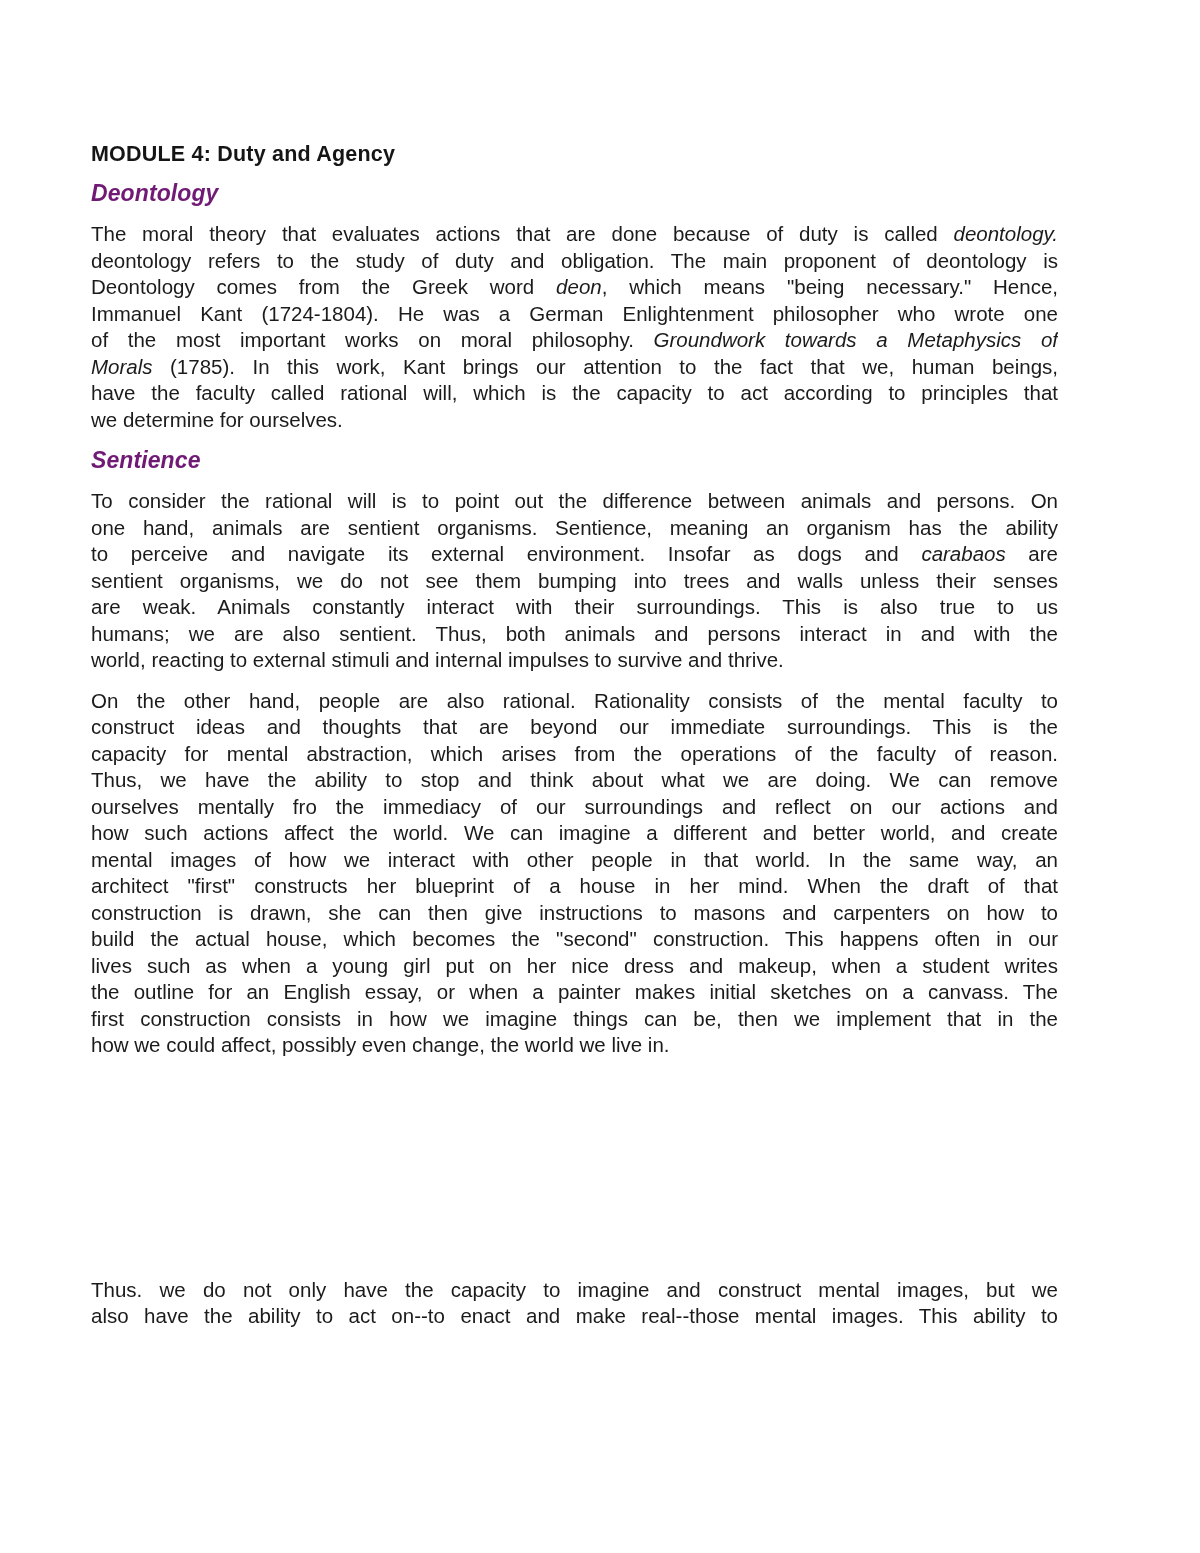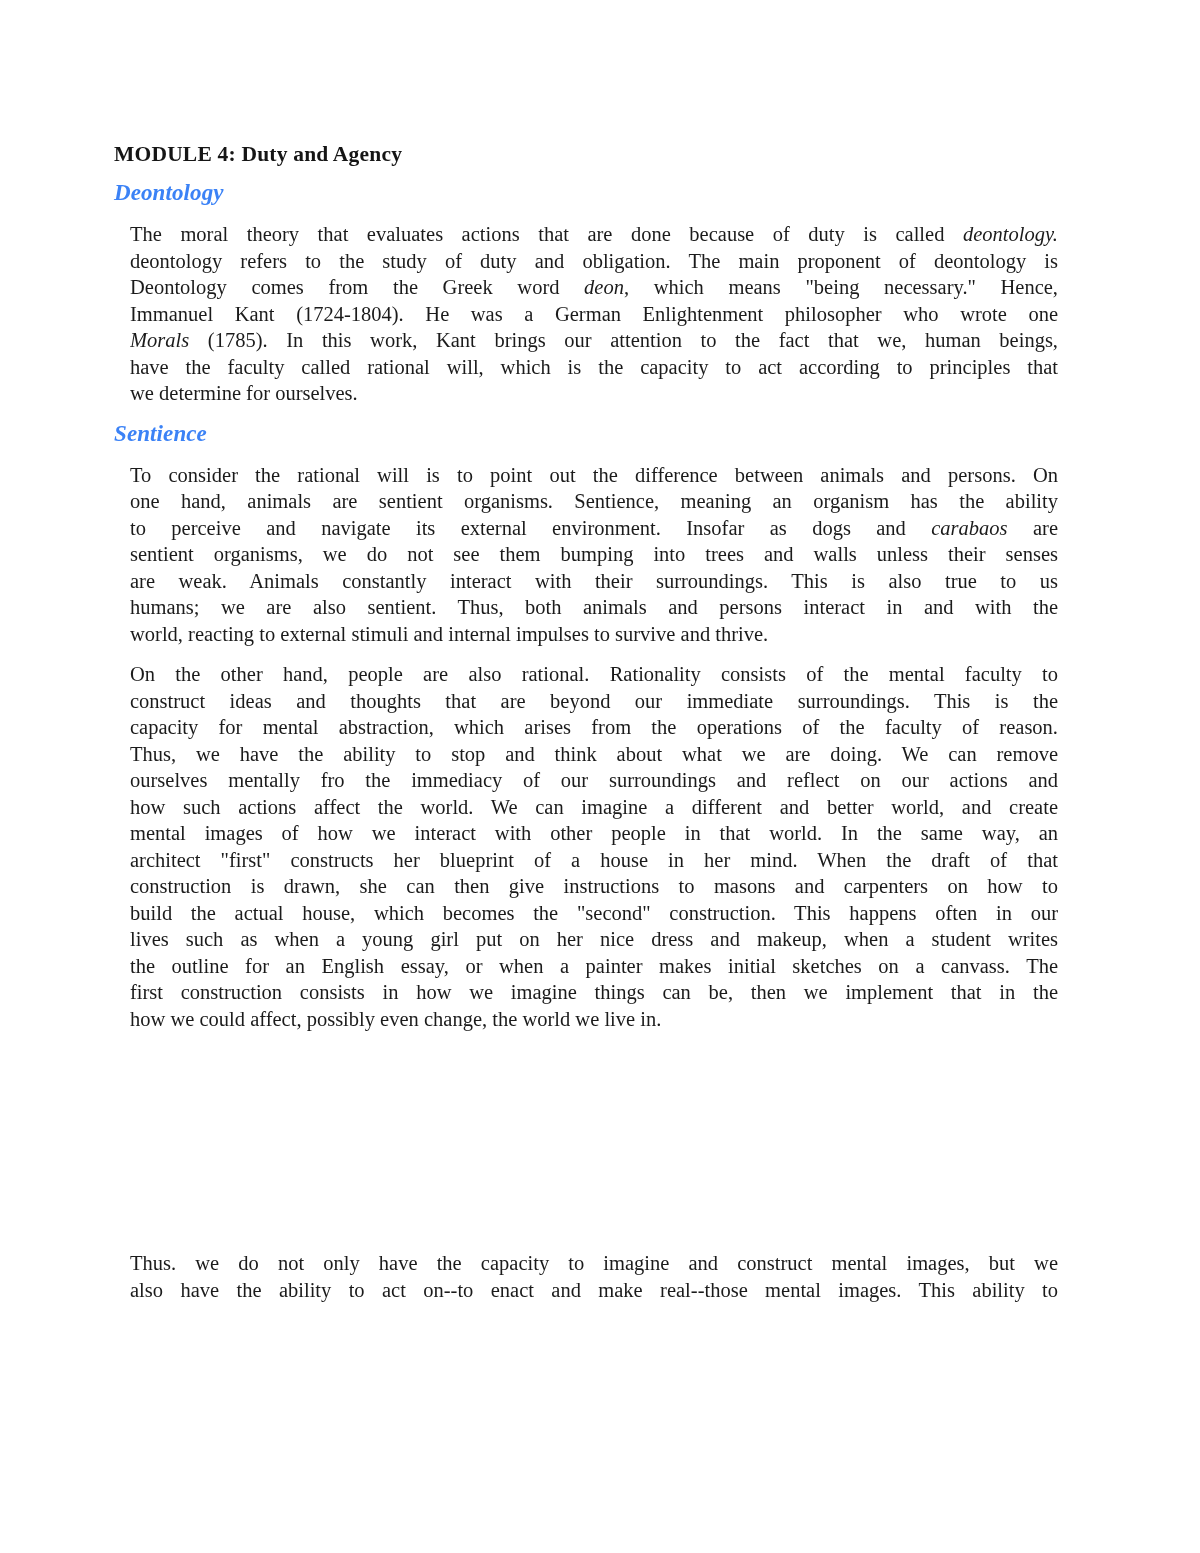--- a/index.html
+++ b/index.html
@@ -5,46 +5,46 @@
   html, body {
     margin: 0;
     padding: 0;
     background: #ffffff;
   }
   .page {
     position: relative;
     width: 1200px;
     height: 1553px;
     box-sizing: border-box;
-    padding: 142px 142px 0 114px;
+    padding: 142px 142px 0 91px;
     background: #ffffff;
-    font-family: Liberation Serif, serif;
+    font-family: Liberation Sans, sans-serif;
     color: #1b1b1b;
     overflow: hidden;
   }
   .doc-title {
     margin: 0;
     font-size: 21.5px;
     line-height: 24px;
     font-weight: 700;
     font-style: normal;
     letter-spacing: 0.2px;
     color: #151515;
   }
   .section-heading {
     margin: 13px 0 0 0;
     font-size: 23px;
     line-height: 28px;
     font-weight: 700;
     font-style: italic;
     letter-spacing: 0.1px;
-    color: #3b82f6;
+    color: #701a75;
   }
   .paragraph {
-    margin: 14px 0 0 16px;
+    margin: 14px 0 0 0;
   }
   .paragraph.detached {
     margin-top: 218px;
   }
   .line {
     font-size: 20.5px;
     line-height: 26.5px;
     text-align: justify;
     text-align-last: justify;
     text-justify: inter-word;
@@ -63,20 +63,21 @@
 
 <div class="page">
   <h1 class="doc-title">MODULE 4: Duty and Agency</h1>
   <div id="doc-body">
       <h2 class="section-heading">Deontology</h2>
       <div class="paragraph">
         <div class="line"><span>The moral theory that evaluates actions that are done because of duty is called </span><span class="em">deontology.</span></div>
         <div class="line"><span>deontology refers to the study of duty and obligation. The main proponent of deontology is</span></div>
         <div class="line"><span>Deontology comes from the Greek word </span><span class="em">deon</span><span>, which means "being necessary." Hence,</span></div>
         <div class="line"><span>Immanuel Kant (1724-1804). He was a German Enlightenment philosopher who wrote one</span></div>
+        <div class="line"><span>of the most important works on moral philosophy. </span><span class="em">Groundwork towards a Metaphysics of</span></div>
         <div class="line"><span class="em">Morals</span><span> (1785). In this work, Kant brings our attention to the fact that we, human beings,</span></div>
         <div class="line"><span>have the faculty called rational will, which is the capacity to act according to principles that</span></div>
         <div class="line last"><span>we determine for ourselves.</span></div>
       </div>
       <h2 class="section-heading">Sentience</h2>
       <div class="paragraph">
         <div class="line"><span>To consider the rational will is to point out the difference between animals and persons. On</span></div>
         <div class="line"><span>one hand, animals are sentient organisms. Sentience, meaning an organism has the ability</span></div>
         <div class="line"><span>to perceive and navigate its external environment. Insofar as dogs and </span><span class="em">carabaos</span><span> are</span></div>
         <div class="line"><span>sentient organisms, we do not see them bumping into trees and walls unless their senses</span></div>

